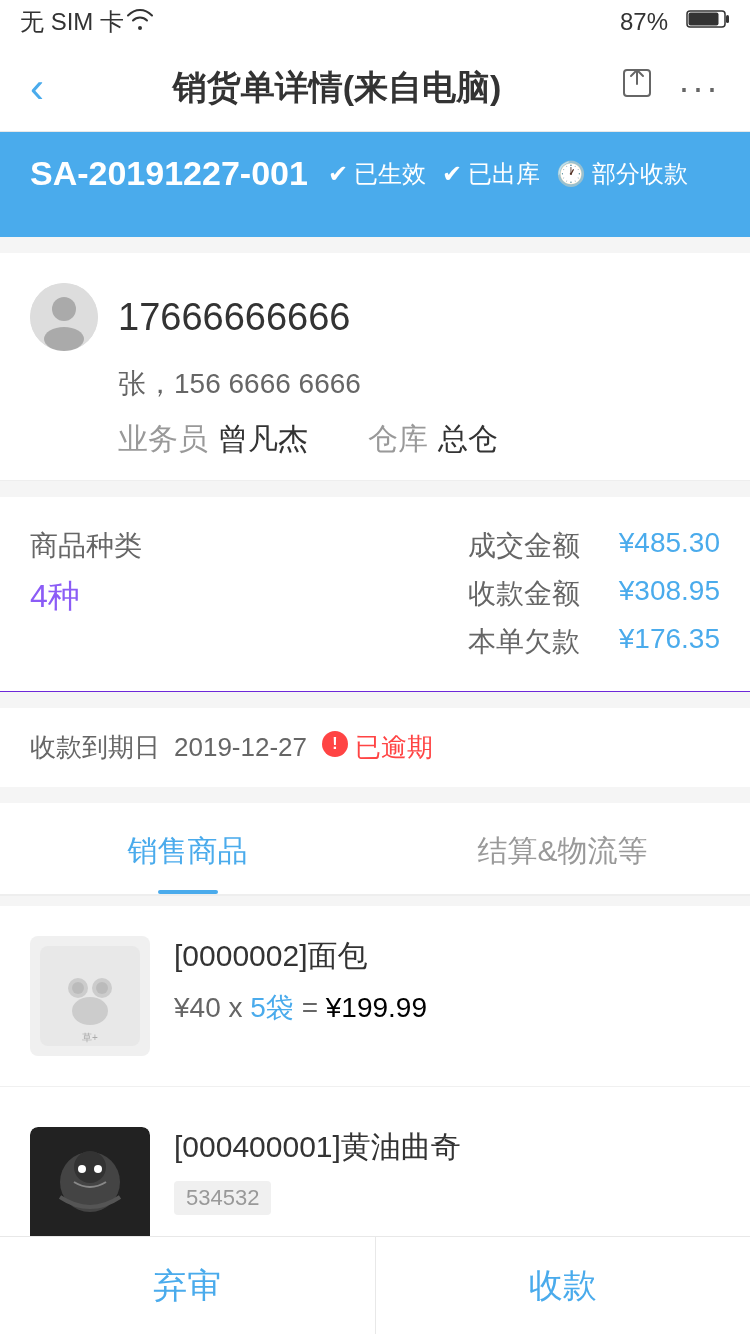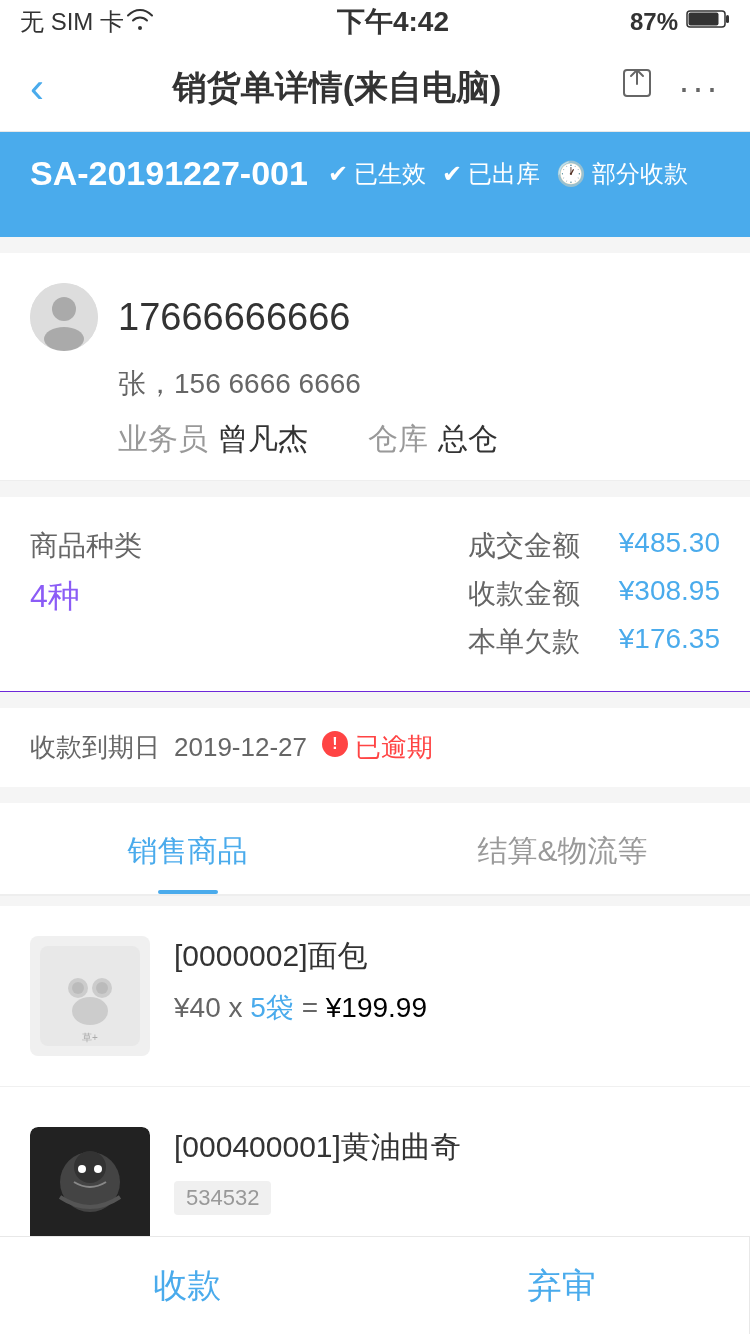--- a/index.html
+++ b/index.html
@@ -19,21 +19,21 @@
       background: #fff;
       display: flex;
       align-items: center;
       justify-content: space-between;
       padding: 0 20px;
       font-size: 24px;
       font-weight: 500;
     }
     .status-left { display: flex; align-items: center; gap: 0; }
     .status-center { font-size: 28px; font-weight: 600; }
-    .status-right { display: flex; align-items: flex-end; gap: 8px; font-weight: bold; }
+    .status-right { display: flex; align-items: flex-end; gap: 18px; }
 
     
     .nav-bar {
       height: 88px;
       background: #fff;
       display: flex;
       align-items: center;
       justify-content: space-between;
       padding: 0 30px;
       border-bottom: 1px solid #e8e8e8;
@@ -248,21 +248,20 @@
   <div class="status-left">
     <span>无 SIM 卡</span>
     <span>
       <svg width="32" height="22" viewBox="0 0 32 22" fill="none">
         <path d="M16 18a2 2 0 1 1 0 4 2 2 0 0 1 0-4z" fill="#333"></path>
         <path d="M9 12.5C11 10.5 13.4 9.5 16 9.5s5 1 7 3" stroke="#333" stroke-width="2" fill="none" stroke-linecap="round"></path>
         <path d="M4 7.5C7.5 4 11.5 2 16 2s8.5 2 12 5.5" stroke="#333" stroke-width="2" fill="none" stroke-linecap="round"></path>
       </svg>
     </span>
   </div>
-  <div class="status-center">下午4:42</div>
   <div class="status-right">
     <span>87%</span>
     <span>
       <svg width="44" height="22" viewBox="0 0 44 22" fill="none">
         <rect x="1" y="3" width="38" height="16" rx="3" stroke="#333" stroke-width="1.5" fill="none"></rect>
         <rect x="2.5" y="4.5" width="30" height="13" rx="2" fill="#333"></rect>
         <rect x="40" y="7" width="3" height="8" rx="1.5" fill="#333"></rect>
       </svg>
     </span>
   </div>
@@ -415,15 +414,15 @@
         <span>¥23 x </span><span class="highlight">0.36个</span><span> = </span><span class="total">¥8.28</span>
       </div>
     </div>
   </div>
 
 </div>
 
 <div style="height: 100px;"></div>
 
 <div class="bottom-bar">
+  <button class="bottom-btn cancel">弃审</button>
   <button class="bottom-btn confirm">收款</button>
-  <button class="bottom-btn cancel">弃审</button>
 </div>
 
 </body></html>

